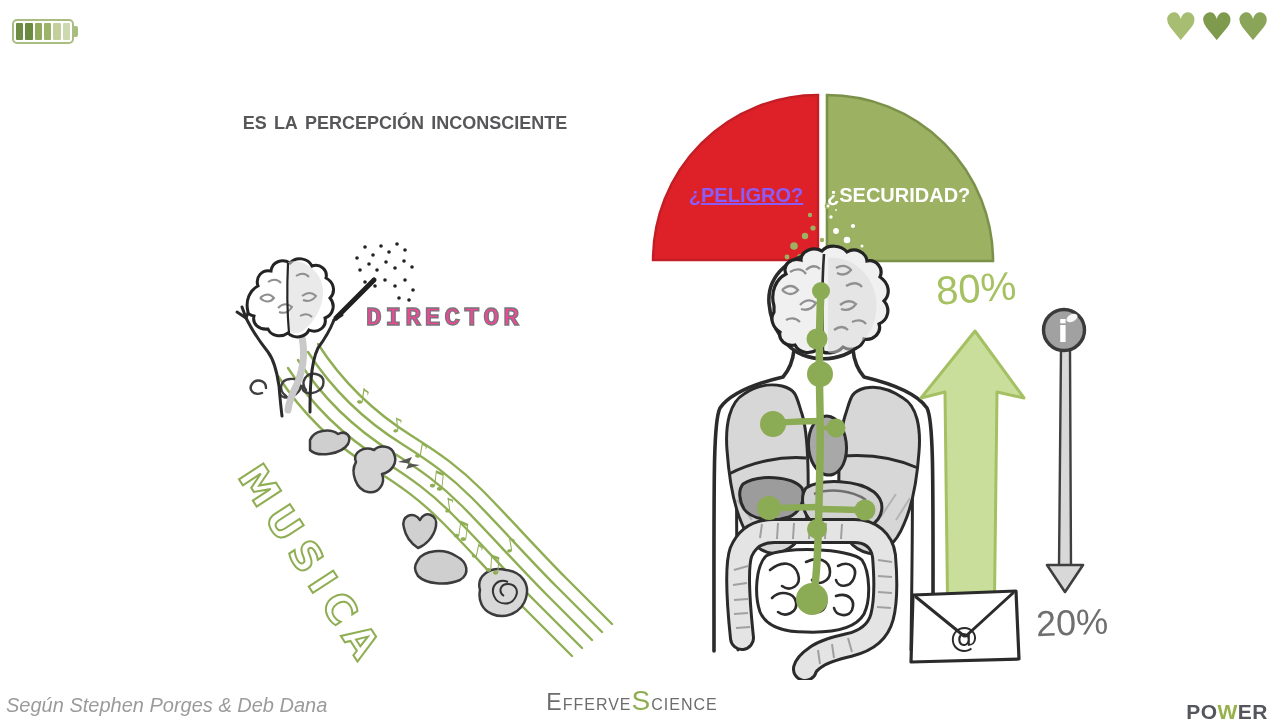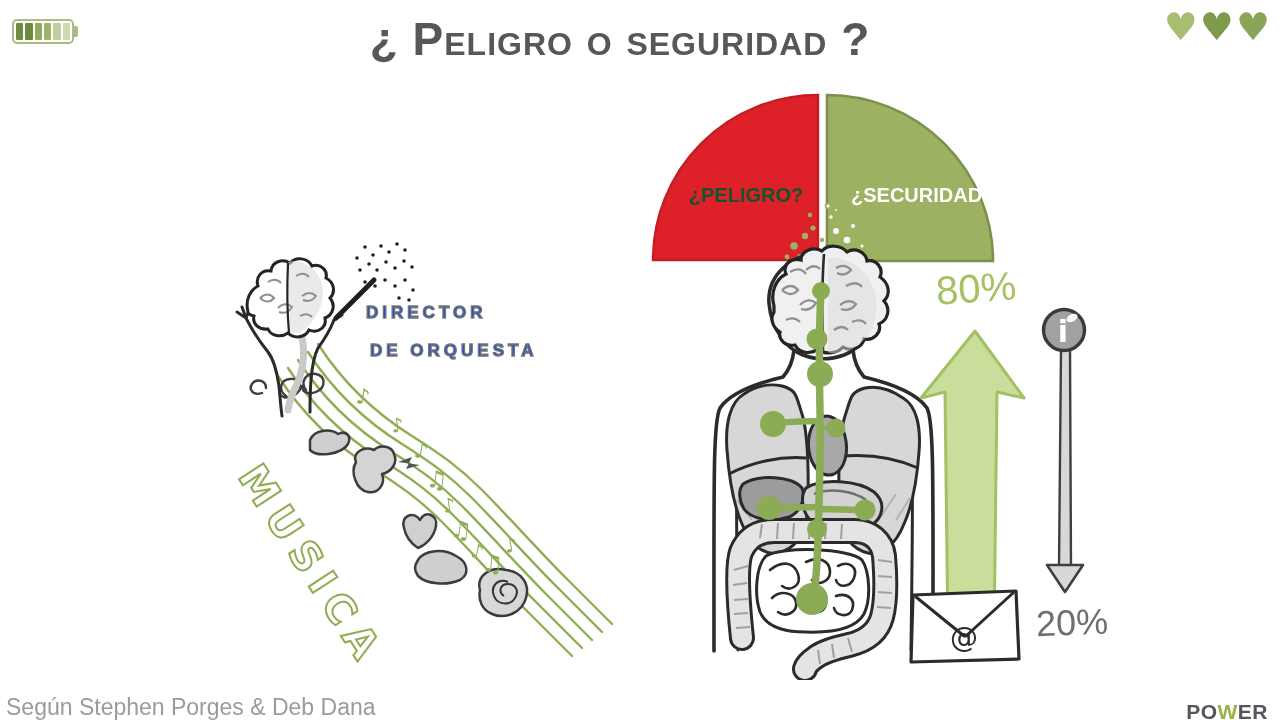--- a/index.html
+++ b/index.html
@@ -17,40 +17,40 @@
                 border-radius:0 2px 2px 0;}
   .hearts{right:8px;top:8px;font-family:"DejaVu Sans",sans-serif;font-size:38px;letter-spacing:2px;line-height:1;}
 
   
   .intro{left:170px;top:100px;width:470px;text-align:center;color:#57575a;font-weight:bold;
          font-variant:small-caps;}
   .intro .l1{font-size:34px;line-height:48px;}
   .intro .l2{font-size:26px;line-height:40px;}
 
   
-  .director,.orquesta{font-family:Liberation Sans, sans-serif;font-weight:bold;font-size:17px;
-         letter-spacing:4px;color:#1d4ed8;-webkit-text-stroke:1.3px #767676;}
+  .director,.orquesta{font-family:Liberation Mono, monospace;font-weight:bold;font-size:26px;
+         letter-spacing:4px;color:#ec4899;-webkit-text-stroke:1.3px #767676;}
   .director{left:366px;top:303px;}
   .orquesta{left:370px;top:341px;}
   .musica{left:268px;top:456px;font-family:"DejaVu Sans",sans-serif;font-size:40px;font-weight:bold;
           letter-spacing:9px;transform:rotate(57deg);transform-origin:0 0;
           color:#ffffff;-webkit-text-stroke:2px #8fae53;}
 
   
-  .lbl-peligro{left:686px;top:184px;width:120px;text-align:center;font-size:20px;font-weight:bold;color:#14532d;}
-  .lbl-securidad{left:827px;top:184px;width:140px;text-align:center;font-size:20px;font-weight:bold;color:#fff;margin-left:24px;}
+  .lbl-peligro{left:686px;top:184px;width:120px;text-align:center;font-size:20px;font-weight:bold;color:#8b5cf6;text-decoration:underline;}
+  .lbl-securidad{left:827px;top:184px;width:140px;text-align:center;font-size:20px;font-weight:bold;color:#fff;}
 
   
   .pct80{left:924px;top:266px;width:104px;text-align:center;font-size:40px;color:#a6c161;
          transform:rotate(-4deg);}
   .pct20{left:1024px;top:602px;width:96px;text-align:center;font-size:36px;color:#6f6f6f;
          transform:rotate(-2deg);}
 
   
-  .credit{left:6px;top:694px;font-size:23px;color:#9b9b9b;}
+  .credit{left:6px;top:694px;font-style:italic;font-size:20px;color:#9b9b9b;}
   .brand{left:500px;top:685px;width:264px;text-align:center;color:#6c6c6c;font-variant:small-caps;
          letter-spacing:1px;font-size:23px;}
   .brand .s{color:#8fae53;font-size:28px;}
   .logo{right:12px;top:700px;font-size:21px;font-weight:bold;letter-spacing:.5px;color:#54565c;}
   .logo .w{color:#97b14b;}
 </style>
 </head>
 <body>
 
 <div class="slide">
@@ -58,27 +58,27 @@
   <div class="battery abs">
     <div class="seg" style="background: rgb(111, 140, 69);"></div>
     <div class="seg" style="background: rgb(106, 138, 63);"></div>
     <div class="seg" style="background: rgb(146, 170, 94);"></div>
     <div class="seg" style="background: rgb(156, 179, 106);"></div>
     <div class="seg" style="background: rgb(195, 208, 158);"></div>
     <div class="seg" style="background: rgb(205, 217, 174);"></div>
     <div class="nub"></div>
   </div>
 
-  <div class="title abs">¿ Peligro o seguridad ?</div>
 
   <div class="hearts abs">
     <span style="color: rgb(166, 189, 114);">♥</span><span style="color: rgb(126, 154, 77);">♥</span><span style="color: rgb(138, 164, 88);">♥</span>
   </div>
 
   <div class="intro abs">
+    <div class="l2">es la percepción inconsciente</div>
   </div>
 
   <svg class="abs" style="left:225px;top:240px" width="420" height="430" viewBox="225 240 420 430">
 
     <g fill="none" stroke="#8fae53" stroke-width="2.4" stroke-linecap="round">
       <path d="M 278 376 C 305 418 340 448 372 468 C 402 487 420 500 442 522 C 466 546 500 584 526 610 C 546 630 560 644 572 656"></path>
       <path d="M 288 368 C 315 410 350 440 382 460 C 412 479 430 492 452 514 C 476 538 510 576 536 602 C 556 622 570 636 582 648"></path>
       <path d="M 298 360 C 325 402 360 432 392 452 C 422 471 440 484 462 506 C 486 530 520 568 546 594 C 566 614 580 628 592 640"></path>
       <path d="M 308 352 C 335 394 370 424 402 444 C 432 463 450 476 472 498 C 496 522 530 560 556 586 C 576 606 590 620 602 632"></path>
       <path d="M 318 344 C 345 386 380 416 412 436 C 442 455 460 468 482 490 C 506 514 540 552 566 578 C 586 598 600 612 612 624"></path>
@@ -157,21 +157,20 @@
           <circle cx="395" cy="286" r="1.8"></circle>
         <circle cx="405" cy="280" r="1.8"></circle>
           <circle cx="413" cy="290" r="1.8"></circle>
           <circle cx="399" cy="298" r="1.8"></circle>
         <circle cx="409" cy="300" r="1.8"></circle>
       </g>
     </g>
   </svg>
 
   <div class="director abs">DIRECTOR</div>
-  <div class="orquesta abs">DE ORQUESTA</div>
   <div class="musica abs">MUSICA</div>
 
   <svg class="abs" style="left:640px;top:85px" width="480" height="595" viewBox="640 85 480 595">
 
     <g>
       <path d="M 818 260 L 653 260 A 165 165 0 0 1 818 95 Z" stroke="#c31e25" stroke-width="2.4" fill="#de2128"></path>
       <path d="M 827 95 A 166 166 0 0 1 993 261 L 827 261 Z" stroke="#7b914a" stroke-width="2.6" fill="#9cb162"></path>
     </g>
 
     <g>
@@ -305,15 +304,16 @@
     </g>
   </svg>
 
   <div class="lbl-peligro abs">¿PELIGRO?</div>
   <div class="lbl-securidad abs">¿SECURIDAD?</div>
 
   <div class="pct80 abs">80%</div>
   <div class="pct20 abs">20%</div>
 
   <div class="credit abs">Según Stephen Porges &amp; Deb Dana</div>
+  <div class="brand abs"><span>Efferve</span><span class="s">S</span><span>cience</span></div>
   <div class="logo abs"><span>PO</span><span class="w">W</span><span>ER</span></div>
 
 </div>
 
 </body></html>

